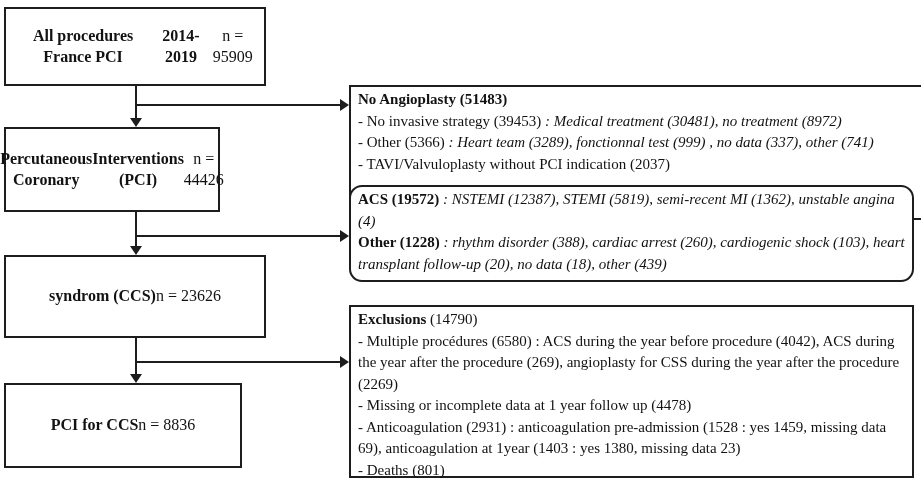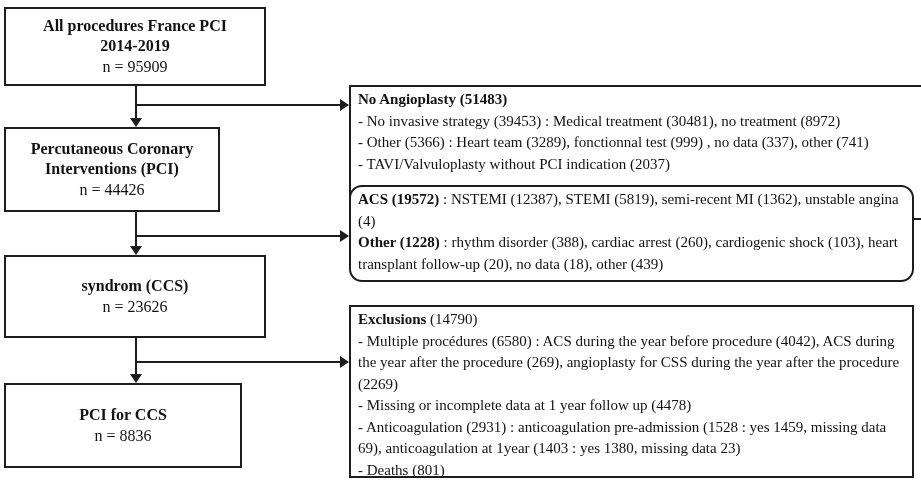--- a/index.html
+++ b/index.html
@@ -17,36 +17,36 @@
     overflow: hidden;
   }
   .box {
     position: absolute;
     box-sizing: border-box;
     border: 2px solid #1d1d1d;
     background: #ffffff;
   }
   .lbox {
     display: flex;
-    flex-direction: column;
+    flex-direction: row;
     justify-content: center;
     align-items: center;
     text-align: center;
     font-size: 16px;
     line-height: 20.5px;
     padding: 2px 6px;
   }
   .rbox {
     font-size: 15px;
     line-height: 21.5px;
     padding: 2px 7px;
   }
   .para { margin: 0; }
   .b { font-weight: 700; }
-  .i { }
+  .i { font-style: italic; }
 
   #box-l1 { left: 4px;   top: 7px;   width: 262px; height: 79px; }
   #box-l2 { left: 4px;   top: 127px; width: 216px; height: 85px; }
   #box-l3 { left: 4px;   top: 255px; width: 262px; height: 83px; }
   #box-l4 { left: 4px;   top: 383px; width: 238px; height: 85px; }
 
   #box-r1 { left: 349px; top: 50px;  width: 654px; height: 135px; margin-top: 35px; }
   #box-r2 { left: 349px; top: 185px; width: 565px; height: 97px; border-radius: 13px; }
   #box-r3 { left: 349px; top: 305px; width: 565px; height: 173px; }
 

